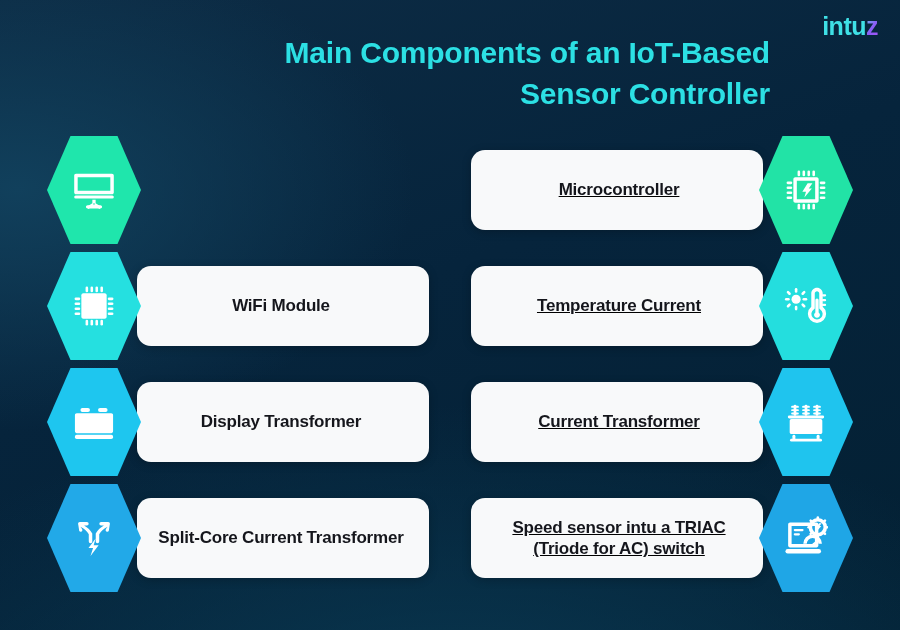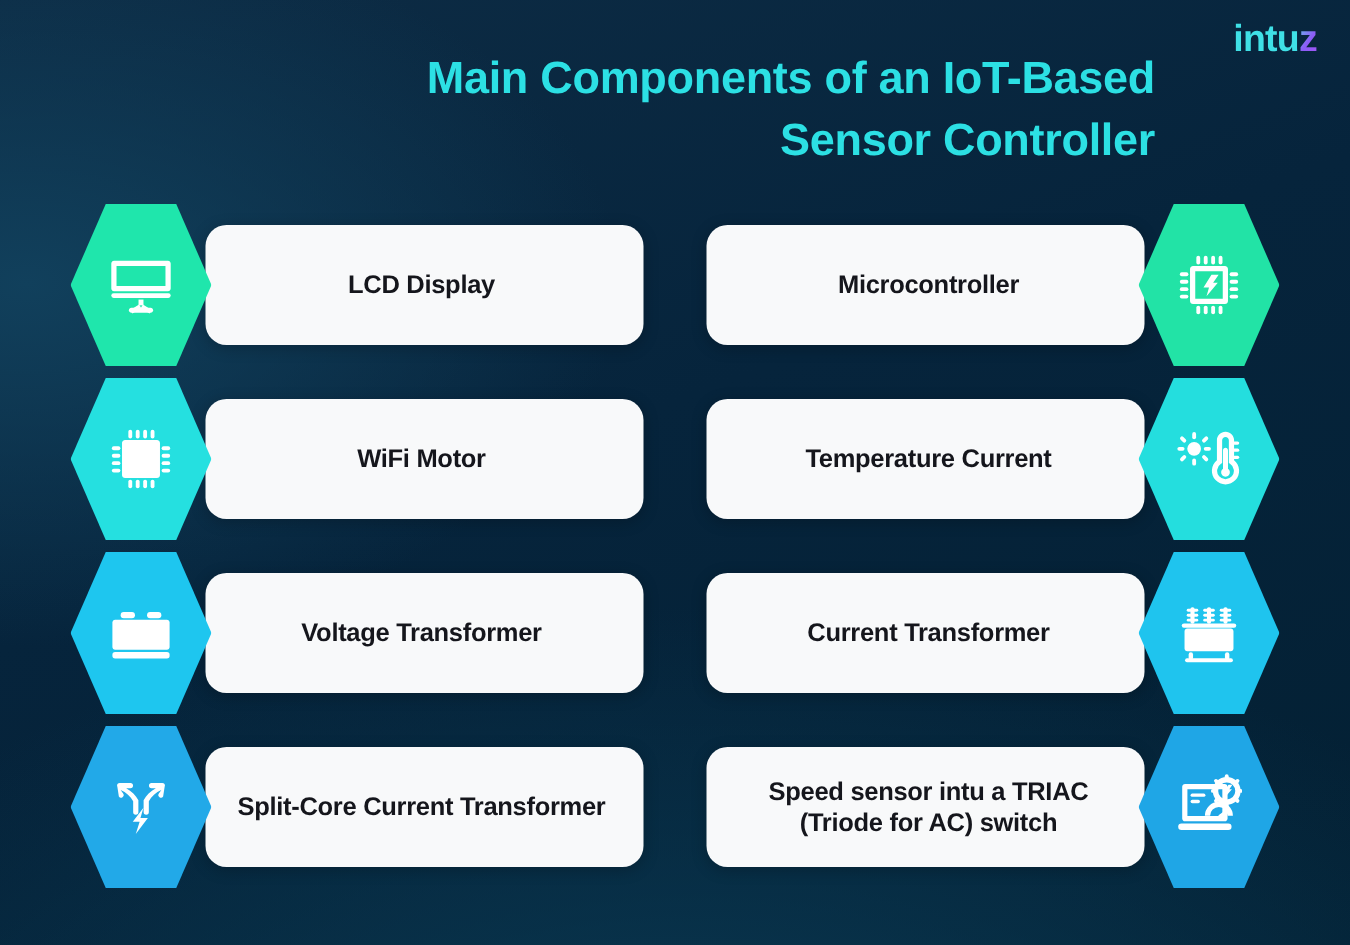--- a/index.html
+++ b/index.html
@@ -63,21 +63,21 @@
 
   .panel {
     position:absolute; top:0;
     height:80px;
     background:#f8f9fa;
     border-radius:14px;
     display:flex; align-items:center; justify-content:center;
     box-shadow:0 2px 10px rgba(0,0,0,.22);
   }
   .card.left  .panel { left:90px;  right:0; padding-left:10px; padding-right:14px; }
-  .card.right .panel { left:0;  right:90px; padding-left:14px; padding-right:10px; }
+  .card.right .panel { left:0;  right:90px; padding-left:14px; padding-right:10px;text-decoration:underline; }
 
   .label {
     color:#15161c;
     font-size:17px; font-weight:700;
     line-height:1.28;
     text-align:center;
     letter-spacing:-.2px;
   }
 
   
@@ -104,23 +104,20 @@
     <span>intu</span><span class="z">z</span>
   </div>
 
   <div id="title">
     <div>Main Components of an IoT-Based</div>
     <div>Sensor Controller</div>
   </div>
 
   <div id="grid">
       <div class="card left">
-        <div class="panel">
-          <div class="label">LCD Display</div>
-        </div>
         <div class="hex" style="background: rgb(31, 230, 172);">
           <span>
             <svg viewBox="0 0 24 24">
               <path d="M2.2 3.2h19.6c.55 0 1 .45 1 1v9.1c0 .55-.45 1-1 1H2.2c-.55 0-1-.45-1-1V4.2c0-.55.45-1 1-1zm.9 1.9v7.3h17.8V5.1H3.1z"></path>
               <rect x="1.2" y="15" width="21.6" height="1.7" rx=".85"></rect>
               <path d="M11.1 17.3h1.8v2.1h-1.8z"></path>
               <path d="M7.6 21.2c0-.5.4-.9.9-.9h7c.5 0 .9.4.9.9s-.4.9-.9.9h-7c-.5 0-.9-.4-.9-.9z"></path>
               <path d="M11.3 19.1l-3.2 2 .8 1.3 3.2-2zM12.7 19.1l3.2 2-.8 1.3-3.2-2z"></path>
               <circle cx="20" cy="15.85" r=".5"></circle>
             </svg>
@@ -151,21 +148,21 @@
               <rect x="19.5" y="7.4" width="3.1" height="1.4" rx=".7"></rect>
               <rect x="19.5" y="10.1" width="3.1" height="1.4" rx=".7"></rect>
               <rect x="19.5" y="12.8" width="3.1" height="1.4" rx=".7"></rect>
               <rect x="19.5" y="15.5" width="3.1" height="1.4" rx=".7"></rect>
             </svg>
           </span>
         </div>
       </div>
       <div class="card left">
         <div class="panel">
-          <div class="label">WiFi Motor</div>
+          <div class="label">WiFi Module</div>
         </div>
         <div class="hex" style="background: rgb(37, 224, 224);">
           <span>
             <svg viewBox="0 0 24 24">
               <path d="M6.2 5.1h11.6c.6 0 1.1.5 1.1 1.1v11.6c0 .6-.5 1.1-1.1 1.1H6.2c-.6 0-1.1-.5-1.1-1.1V6.2c0-.6.5-1.1 1.1-1.1z"></path>
               <rect x="7.4" y="1.4" width="1.4" height="3.1" rx=".7"></rect>
               <rect x="10.1" y="1.4" width="1.4" height="3.1" rx=".7"></rect>
               <rect x="12.8" y="1.4" width="1.4" height="3.1" rx=".7"></rect>
               <rect x="15.5" y="1.4" width="1.4" height="3.1" rx=".7"></rect>
               <rect x="7.4" y="19.5" width="1.4" height="3.1" rx=".7"></rect>
@@ -211,21 +208,21 @@
               <path d="M18 7.9c.5 0 .9.4.9.9v6.7a1.6 1.6 0 1 1-1.8 0V8.8c0-.5.4-.9.9-.9z"></path>
               <rect x="20.6" y="5.6" width="2.4" height="1.2" rx=".6"></rect>
               <rect x="20.6" y="8.2" width="2.4" height="1.2" rx=".6"></rect>
               <rect x="20.6" y="10.8" width="2.4" height="1.2" rx=".6"></rect>
             </svg>
           </span>
         </div>
       </div>
       <div class="card left">
         <div class="panel">
-          <div class="label">Voltage Transformer</div>
+          <div class="label">Display Transformer</div>
         </div>
         <div class="hex" style="background: rgb(30, 198, 239);">
           <span>
             <svg viewBox="0 0 24 24">
               <path d="M2.6 7.2h18.8c.55 0 1 .45 1 1v8.9c0 .55-.45 1-1 1H2.6c-.55 0-1-.45-1-1V8.2c0-.55.45-1 1-1z"></path>
               <rect x="1.6" y="18.9" width="20.8" height="2.4" rx="1"></rect>
               <rect x="4.6" y="4.4" width="5.2" height="2.2" rx="1.1"></rect>
               <rect x="14.2" y="4.4" width="5.2" height="2.2" rx="1.1"></rect>
               <path d="M12.9 9.2l-3.6 4.5h2.3l-1.3 3.7 3.9-4.9h-2.4z" fill="#1ec6ef"></path>
               <rect x="4.3" y="12.3" width="3.2" height="1.1" rx=".55" fill="#1ec6ef"></rect>

